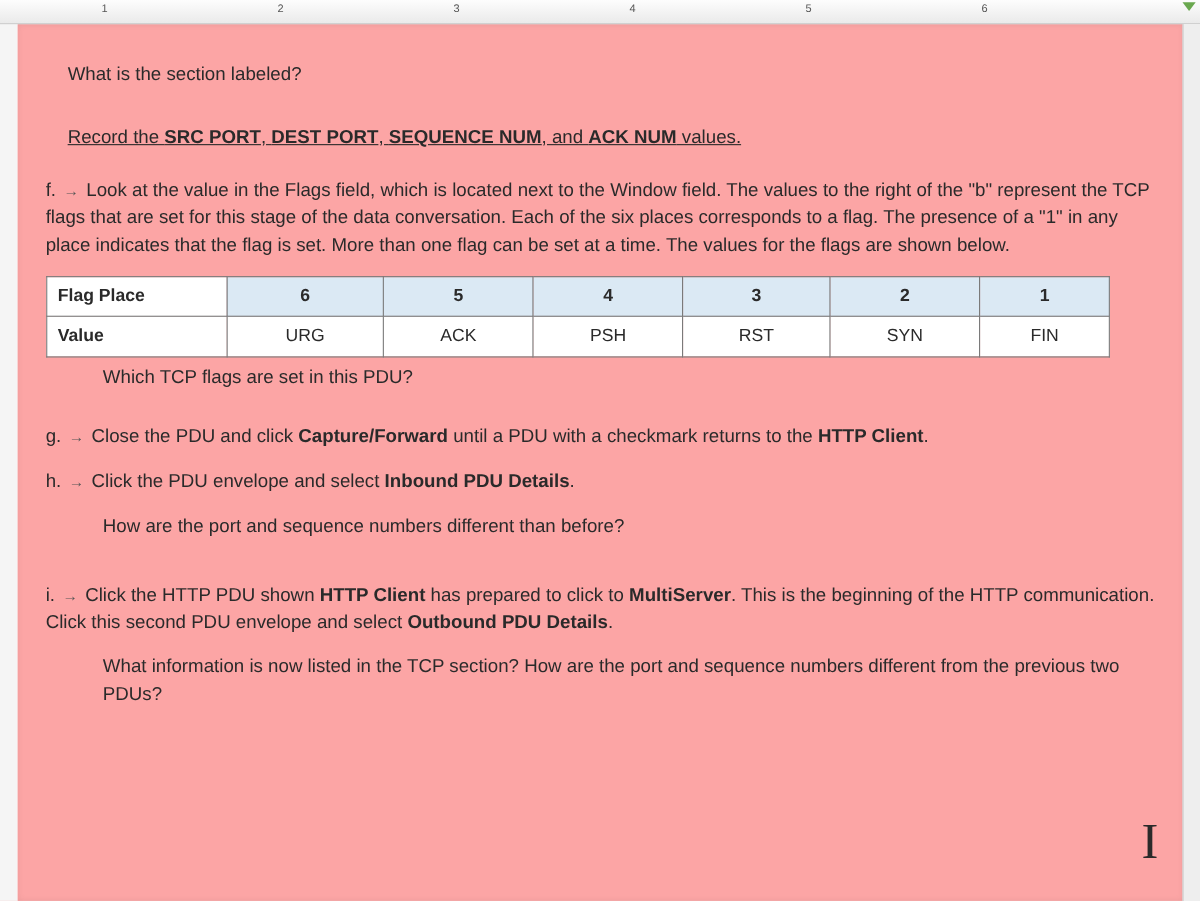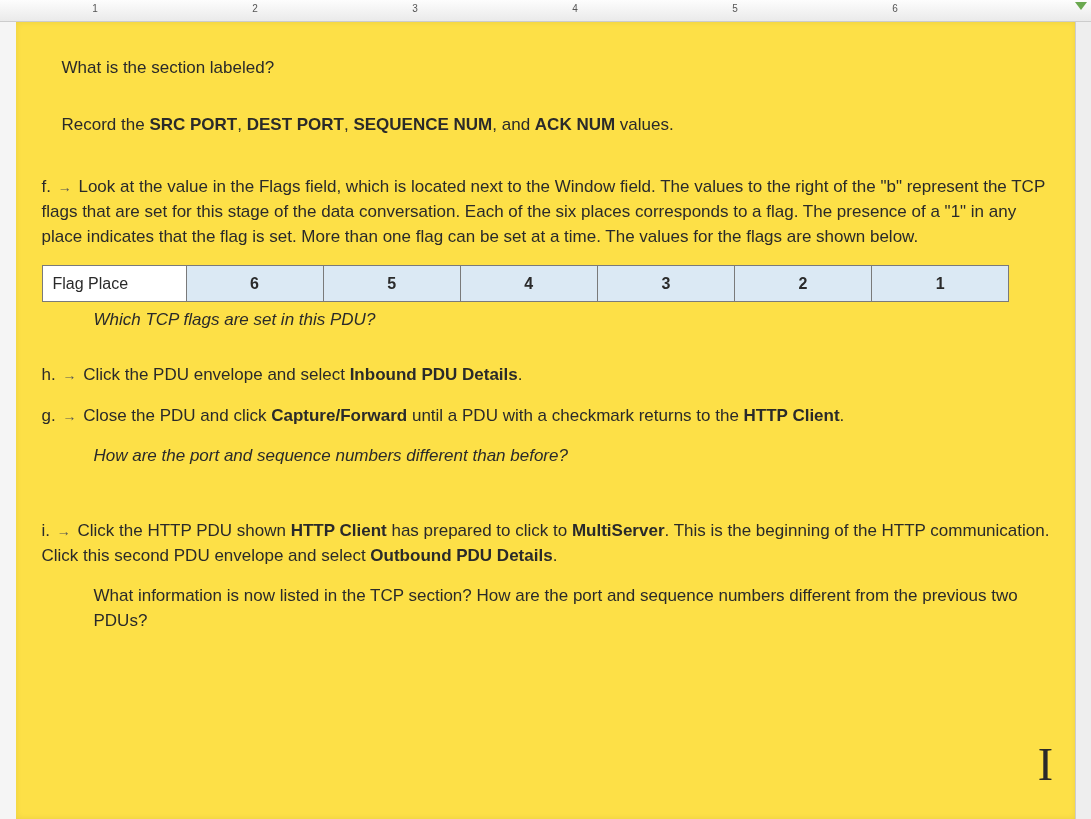--- a/index.html
+++ b/index.html
@@ -34,34 +34,34 @@
     border-top: 8px solid #6aa84f;
   }
   .vscroll {
     position: absolute;
     right: 0; top: 22px; bottom: 0;
     width: 16px;
     background: #eee;
     border-left: 1px solid #ccc;
   }
   .page {
-    background: #fde047;
+    background: #fca5a5;
     margin: 0 auto;
     width: 1060px;
     padding: 34px 26px 20px 26px;
     min-height: 797px;
     color: #2a2a2a;
     font-size: 17px;
     line-height: 1.45;
     box-shadow: 0 0 6px rgba(0,0,0,0.08) inset;
   }
   .q { margin-bottom: 32px; }
   .indent1 { margin-left: 20px; }
   .indent2 { margin-left: 52px; }
-  .record-line { margin-bottom: 38px; }
+  .record-line { margin-bottom: 24px; text-decoration: underline; }
   .step { margin-bottom: 16px; }
   .step-label { display:inline; }
   .arrow { display:inline-block; width: 18px; text-align:center; color:#555; font-size:14px; }
   .bold { font-weight: bold; }
   table.flags {
     border-collapse: collapse;
     width: 96%;
     margin: 10px 0 6px 0;
     font-size: 16px;
   }
@@ -70,25 +70,25 @@
     padding: 6px 10px;
     text-align: center;
     background: #fff;
   }
   table.flags th {
     background: #dbe9f4;
     font-weight: bold;
   }
   table.flags td.rowhead {
     text-align: left;
-    width: 144px;
+    width: 164px;
     background: #fff;
-    font-weight: normal;
+    font-weight: bold;
   }
-  .sub-q { margin: 4px 0 30px 52px; font-style: italic; }
+  .sub-q { margin: 4px 0 30px 52px; }
   .cursor {
     position: absolute;
     right: 38px;
     bottom: 28px;
     font-family: "Times New Roman", serif;
     font-size: 46px;
     color: #2a2a2a;
   }
   .underline { }
 </style>
@@ -126,38 +126,47 @@
     <tbody>
         <tr>
       <td class="rowhead">Flag Place</td>
       <th>6</th>
       <th>5</th>
       <th>4</th>
       <th>3</th>
       <th>2</th>
       <th>1</th>
     </tr>
+    <tr>
+      <td class="rowhead">Value</td>
+      <td>URG</td>
+      <td>ACK</td>
+      <td>PSH</td>
+      <td>RST</td>
+      <td>SYN</td>
+      <td>FIN</td>
+    </tr>
   </tbody>
     </table>
 
   <div class="sub-q">Which TCP flags are set in this PDU?</div>
+
+  <div class="step">
+    <span class="step-label">g.</span>
+    <span class="arrow">→</span>
+    <span>Close the PDU and click </span><span class="bold">Capture/Forward</span><span> until a PDU with a checkmark returns to the </span><span class="bold">HTTP Client</span><span>.</span>
+  </div>
 
   <div class="step">
     <span class="step-label">h.</span>
     <span class="arrow">→</span>
     <span>Click the PDU envelope and select </span><span class="bold">Inbound PDU Details</span><span>.</span>
   </div>
 
-  <div class="step">
-    <span class="step-label">g.</span>
-    <span class="arrow">→</span>
-    <span>Close the PDU and click </span><span class="bold">Capture/Forward</span><span> until a PDU with a checkmark returns to the </span><span class="bold">HTTP Client</span><span>.</span>
-  </div>
-
-  <div class="sub-q" style="margin-bottom:50px">How are the port and sequence numbers different than before?</div>
+  <div class="sub-q" style="margin-bottom:38px">How are the port and sequence numbers different than before?</div>
 
   <div class="step">
     <span class="step-label">i.</span>
     <span class="arrow">→</span>
     <span>Click the HTTP PDU shown </span><span class="bold">HTTP Client</span><span> has prepared to click to </span><span class="bold underline">MultiServer</span><span>. This is the beginning of the HTTP communication. Click this second PDU envelope and select </span><span class="bold">Outbound PDU Details</span><span>.</span>
   </div>
 
   <div class="indent2" style="">What information is now listed in the TCP section? How are the port and sequence numbers different from the previous two PDUs?</div>
 
 </div>

